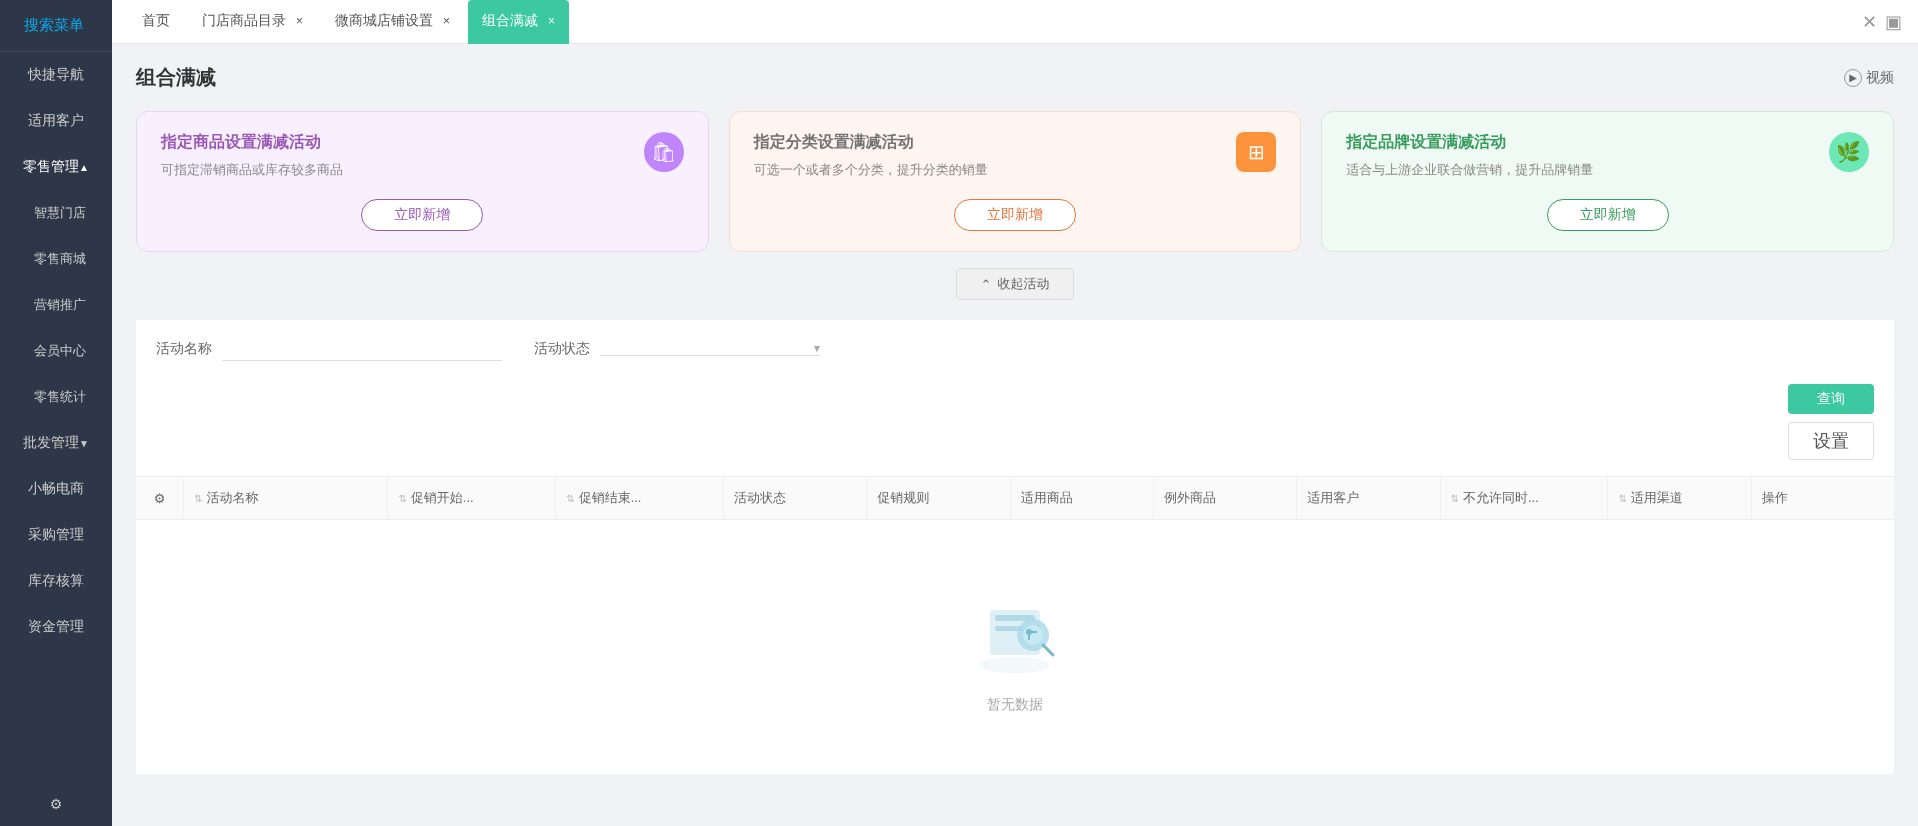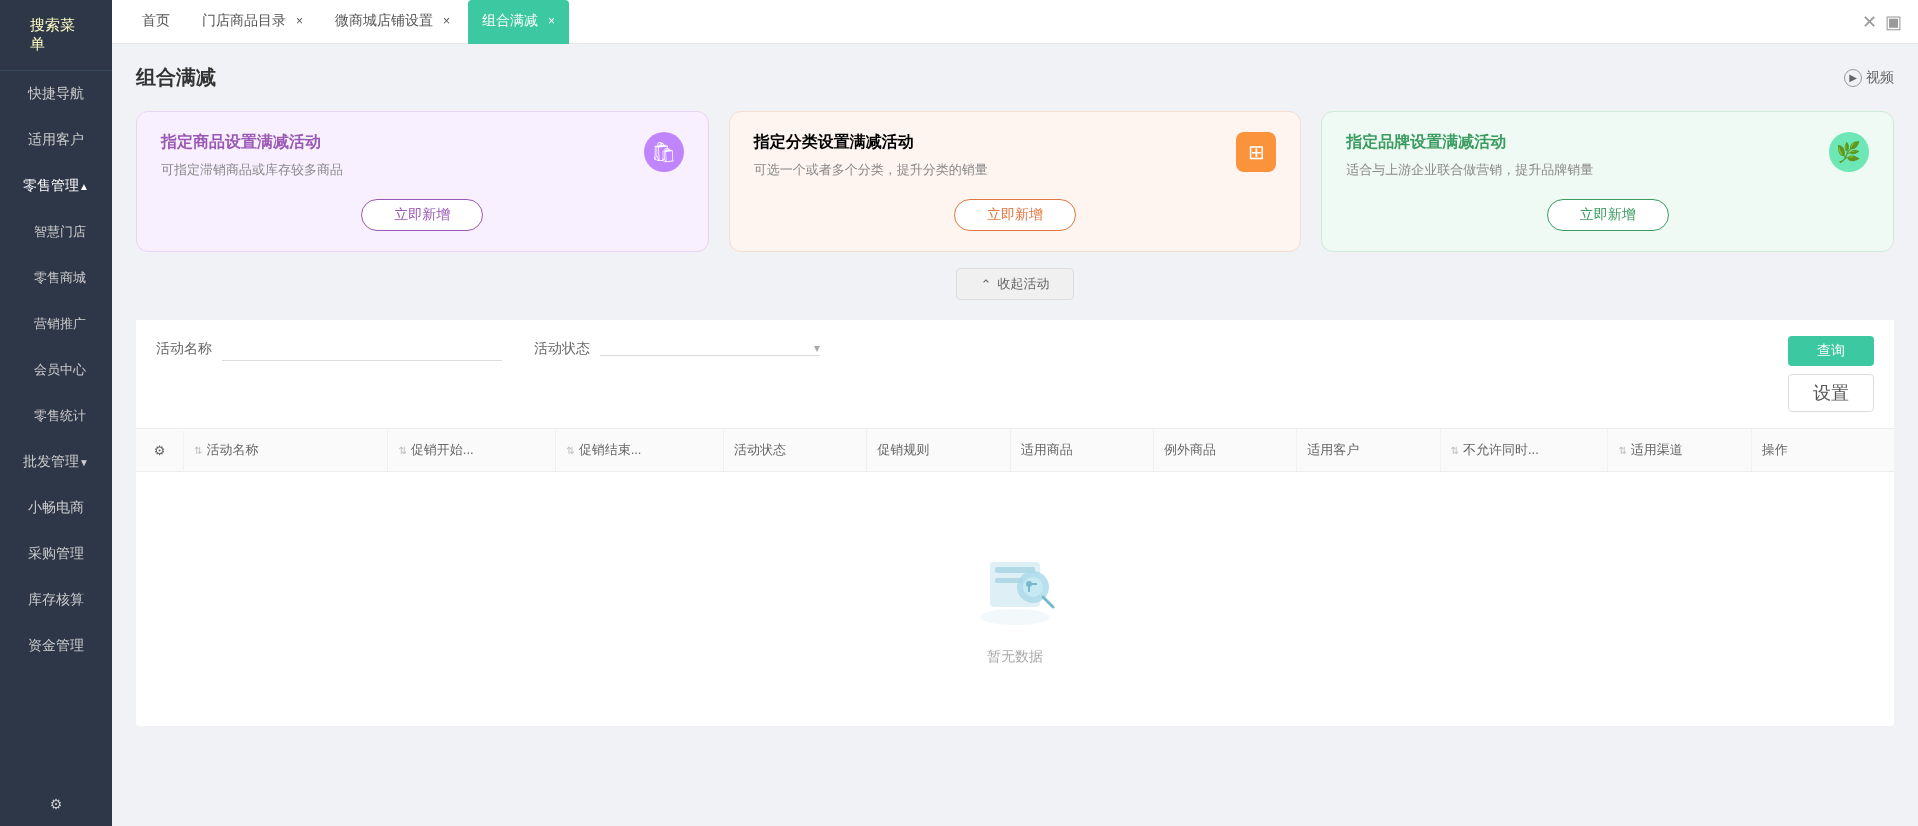--- a/index.html
+++ b/index.html
@@ -9,23 +9,23 @@
     .sidebar {
       width: 112px;
       background: #2d3748;
       color: #ccc;
       display: flex;
       flex-direction: column;
       flex-shrink: 0;
       height: 100%;
     }
     .sidebar-search {
-      padding: 16px 30px;
+      padding: 16px 24px;
       font-size: 15px;
-      color: #fef9c3;
+      color: #0ea5e9;
       cursor: pointer;
       border-bottom: 1px solid #3a4a5c;
     }
     .sidebar-item {
       padding: 14px 12px;
       font-size: 14px;
       color: #ccc;
       cursor: pointer;
       display: flex;
       align-items: center;
@@ -150,21 +150,21 @@
     .card-green {
       background: #f0faf5;
       border: 1px solid #d0ead8;
     }
     .card-title {
       font-size: 16px;
       font-weight: bold;
       margin-bottom: 8px;
     }
     .card-purple .card-title { color: #9b59b6; }
-    .card-orange .card-title { color: #000000; }
+    .card-orange .card-title { color: #737373; }
     .card-green .card-title { color: #3a9c5f; }
     .card-desc {
       font-size: 13px;
       color: #888;
       margin-bottom: 20px;
       flex: 1;
     }
     .card-icon {
       position: absolute;
       right: 24px;
@@ -227,20 +227,21 @@
       gap: 8px;
     }
     .btn-primary {
       background: #3cc8a0;
       color: #fff;
       border: none;
       border-radius: 4px;
       padding: 6px 24px;
       cursor: pointer;
       font-size: 14px;
+      margin-top: 48px;
     }
     .btn-default {
       background: #fff;
       color: #555;
       border: 1px solid #ddd;
       border-radius: 4px;
       padding: 6px 24px;
       cursor: pointer;
       font-size: 18px;
     }

